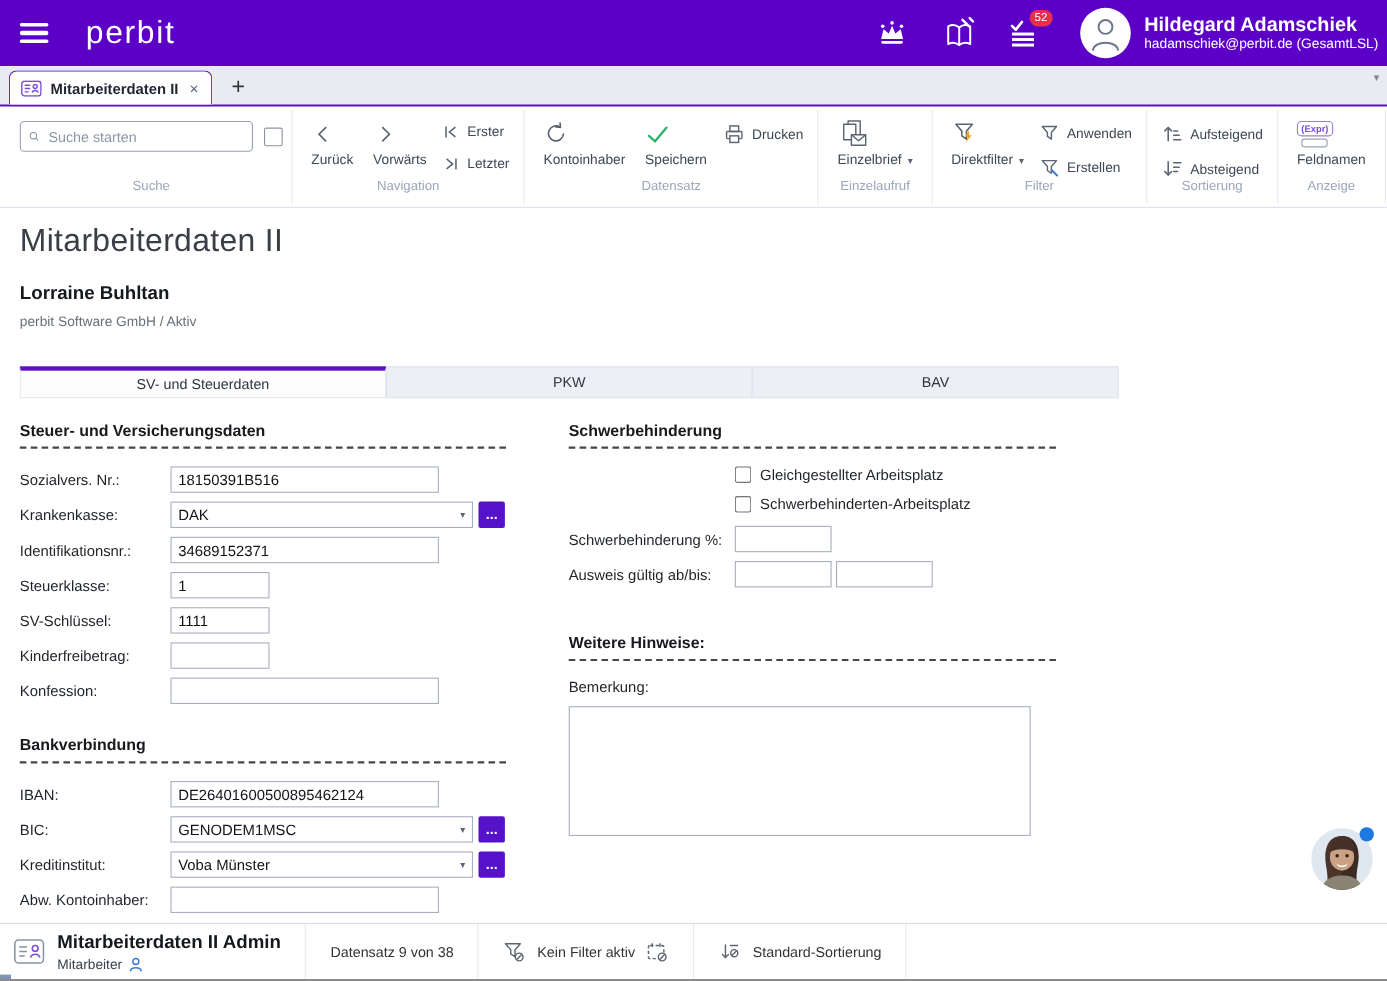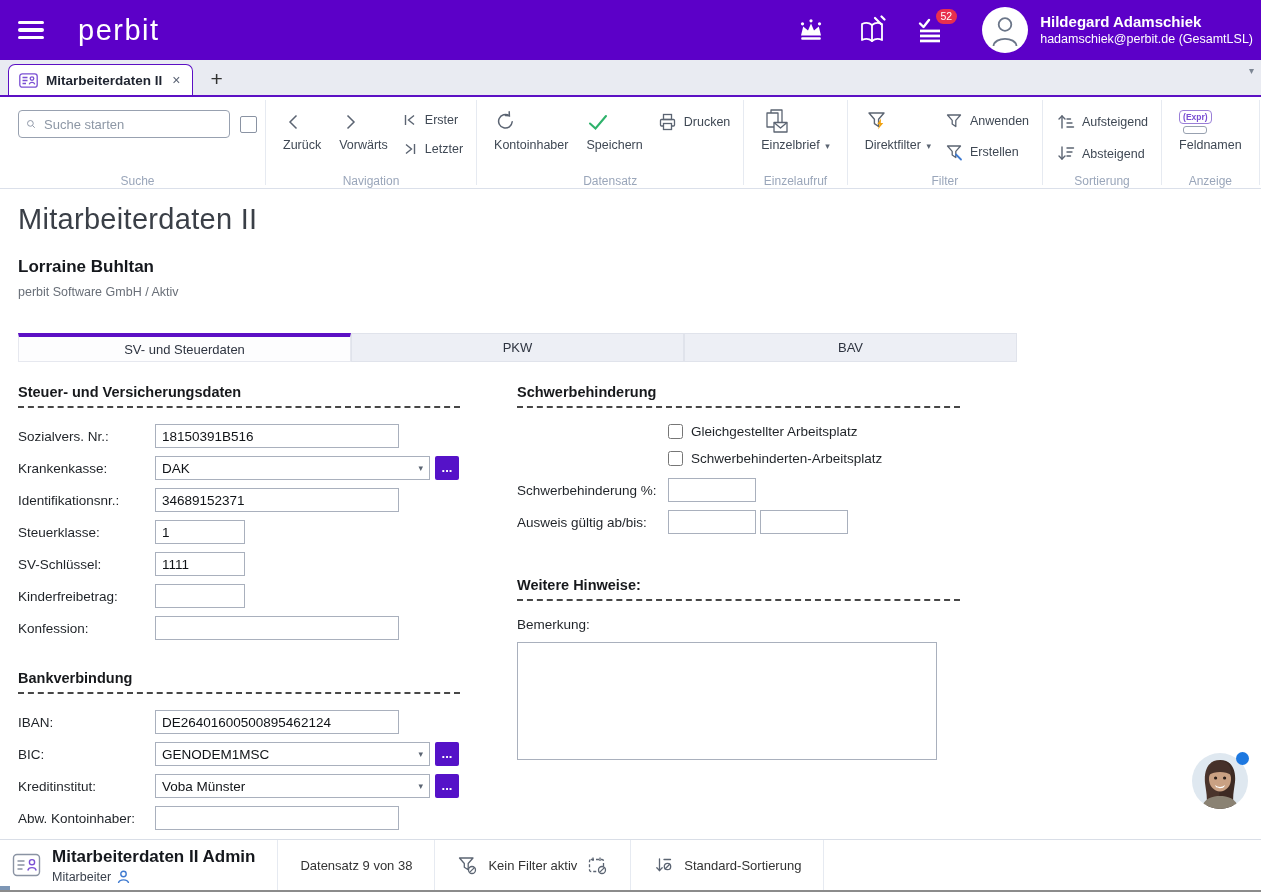--- a/index.html
+++ b/index.html
@@ -13,38 +13,38 @@
   .burger{width:26px;margin-left:18px;cursor:pointer}
   .burger div{height:3.5px;background:#fff;border-radius:2px;margin:4px 0}
   .brand{margin-left:34px;font-size:29px;font-weight:400;letter-spacing:1.5px}
   .hdr .sp{flex:1}
   .hicon{margin-right:30px;cursor:pointer;position:relative}
   .badge{position:absolute;top:-8px;right:-13px;background:#e8304d;color:#fff;
          font-size:10.5px;font-weight:400;border-radius:9px;padding:2px 5px;line-height:1}
   .havatar{width:46px;height:46px;border-radius:50%;background:#fff;margin:0 12px 0 8px;
            display:flex;align-items:center;justify-content:center}
   .ublock{margin-right:8px;line-height:1.25}
-  .uname{font-size:15px;font-weight:700}
+  .uname{font-size:18px;font-weight:700}
   .umail{font-size:12.5px}
 
   
   .tabstrip{position:absolute;top:60px;left:0;right:0;height:35px;background:#e9ebf2;
             border-bottom:2px solid #5c10c4;display:flex;align-items:flex-end}
   .tab{margin-left:8px;height:30px;background:#fff;border:1.5px solid #5c10c4;border-bottom:none;
        border-radius:7px 7px 0 0;display:flex;align-items:center;padding:0 10px;gap:8px;cursor:pointer}
   .tab-label{font-size:13.5px;font-weight:700;color:#1f2430}
   .tab-close{font-size:14px;color:#596273;padding:0 2px;cursor:pointer}
   .newtab{font-size:21px;color:#333;margin:0 0 4px 17px;cursor:pointer}
   .strip-caret{position:absolute;right:7px;top:5px;color:#7d8694;font-size:10px;cursor:pointer}
 
   
   .ribbon{position:absolute;top:97px;left:0;right:0;height:92px;background:#fff;
           border-bottom:1px solid #dbe0ea;display:flex;padding-left:10px;box-sizing:border-box}
   .group{position:relative;display:flex;align-items:flex-start;padding:0 8px 18px}
-  .gcap{position:absolute;bottom:0;left:0;right:0;text-align:center;font-size:12px;color:#9aa6ba}
+  .gcap{position:absolute;bottom:12px;left:0;right:0;text-align:center;font-size:12px;color:#9aa6ba}
   .vsep{width:1px;background:#e6eaf1;margin:3px 0 3px 0;align-self:stretch}
   .btn-lg{display:flex;flex-direction:column;align-items:flex-start;gap:3px;margin-top:9px;
           padding:2px 9px;font-size:12.5px;color:#3f4854;cursor:pointer;white-space:nowrap}
   .btn-lg .ic{height:27px;display:flex;align-items:center}
   .btn-sm{display:flex;align-items:center;gap:7px;font-size:12.5px;color:#3f4854;
           padding:2px 5px;cursor:pointer;white-space:nowrap}
   .bcol{display:flex;flex-direction:column;gap:9px;margin-top:13px}
   .caret2{font-size:9px;color:#5b6472;margin-left:2px}
   .searchbox{width:196px;height:26px;border:1px solid #98a1b0;border-radius:4px;background:#fff;
              display:flex;align-items:center;gap:6px;padding:0 7px;margin-top:13px}

